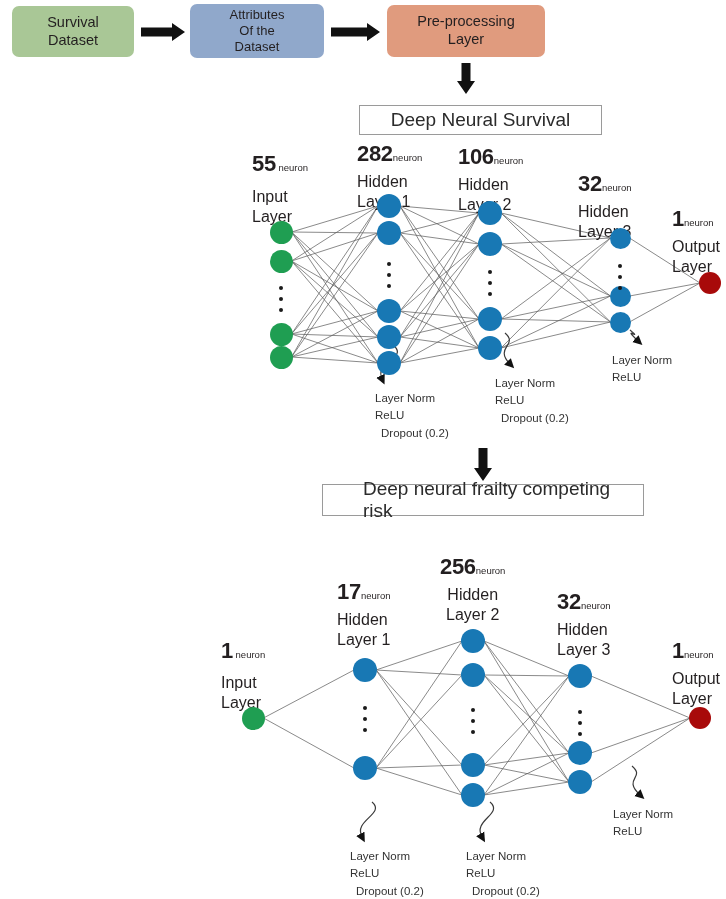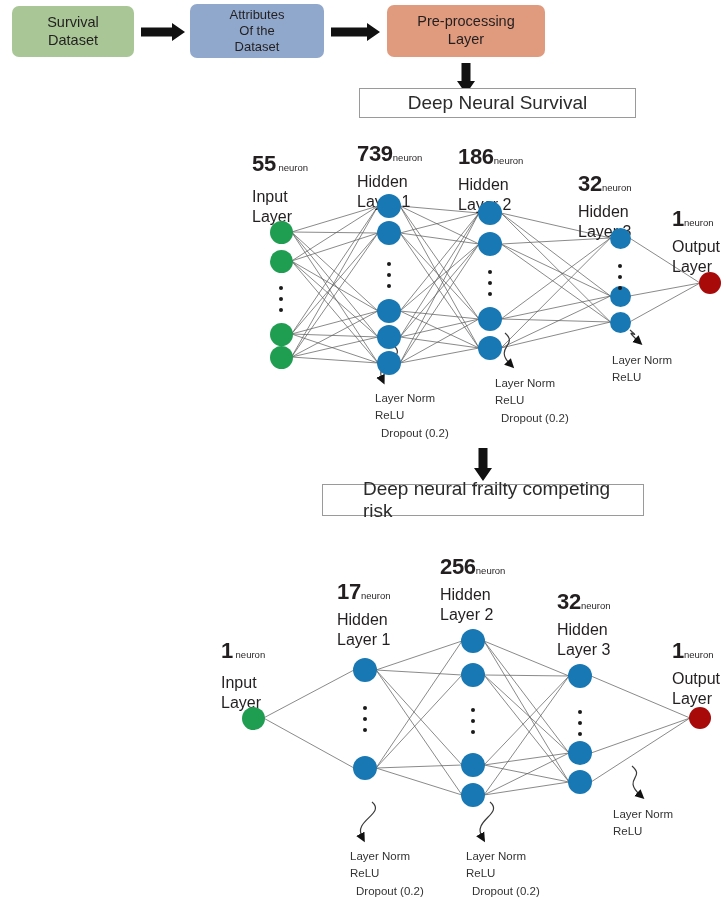--- a/index.html
+++ b/index.html
@@ -151,42 +151,42 @@
   </div>
 </div>
 
 <div class="pbox" style="left:387px;top:5px;width:158px;height:52px;background:#e09b7e;">
   <div>
     <span>Pre-processing</span>
     <span>Layer</span>
   </div>
 </div>
 
-<div class="stagebox" style="left:359px;top:88px;width:277px;height:30px;">
+<div class="stagebox" style="left:359px;top:105px;width:243px;height:30px;">
   <span>Deep Neural Survival</span>
 </div>
 
 <div class="stagebox" style="left:322px;top:484px;width:322px;height:32px;padding-left:40px;">
   <span>Deep neural frailty competing risk</span>
 </div>
 
 <div class="lab" style="left:252px;top:150px;">
   <span class="big">55</span><span class="sml">&nbsp;</span><span class="sml">neuron</span>
   <span class="sub" style="margin-top:9px;">Input</span>
   <span class="sub">Layer</span>
 </div>
 
 <div class="lab" style="left:357px;top:140px;">
-  <span class="big">739</span><span class="sml">neuron</span>
+  <span class="big">282</span><span class="sml">neuron</span>
   <span class="sub" style="margin-top:4px;">Hidden</span>
   <span class="sub">Layer 1</span>
 </div>
 
 <div class="lab" style="left:458px;top:143px;">
-  <span class="big">186</span><span class="sml">neuron</span>
+  <span class="big">106</span><span class="sml">neuron</span>
   <span class="sub" style="margin-top:4px;">Hidden</span>
   <span class="sub">Layer 2</span>
 </div>
 
 <div class="lab" style="left:578px;top:170px;">
   <span class="big">32</span><span class="sml">neuron</span>
   <span class="sub" style="margin-top:4px;">Hidden</span>
   <span class="sub">Layer 3</span>
 </div>
 
@@ -216,21 +216,21 @@
   <span class="sub" style="margin-top:8px;">Input</span>
   <span class="sub">Layer</span>
 </div>
 
 <div class="lab" style="left:337px;top:578px;">
   <span class="big">17</span><span class="sml">neuron</span>
   <span class="sub" style="margin-top:4px;">Hidden</span>
   <span class="sub">Layer 1</span>
 </div>
 
-<div class="lab" style="left:440px;top:553px;">
+<div class="lab" style="left:440px;top:553px;text-align:center;">
   <span class="big">256</span><span class="sml">neuron</span>
   <span class="sub" style="margin-top:4px;">Hidden</span>
   <span class="sub">Layer 2</span>
 </div>
 
 <div class="lab" style="left:557px;top:588px;">
   <span class="big">32</span><span class="sml">neuron</span>
   <span class="sub" style="margin-top:4px;">Hidden</span>
   <span class="sub">Layer 3</span>
 </div>

